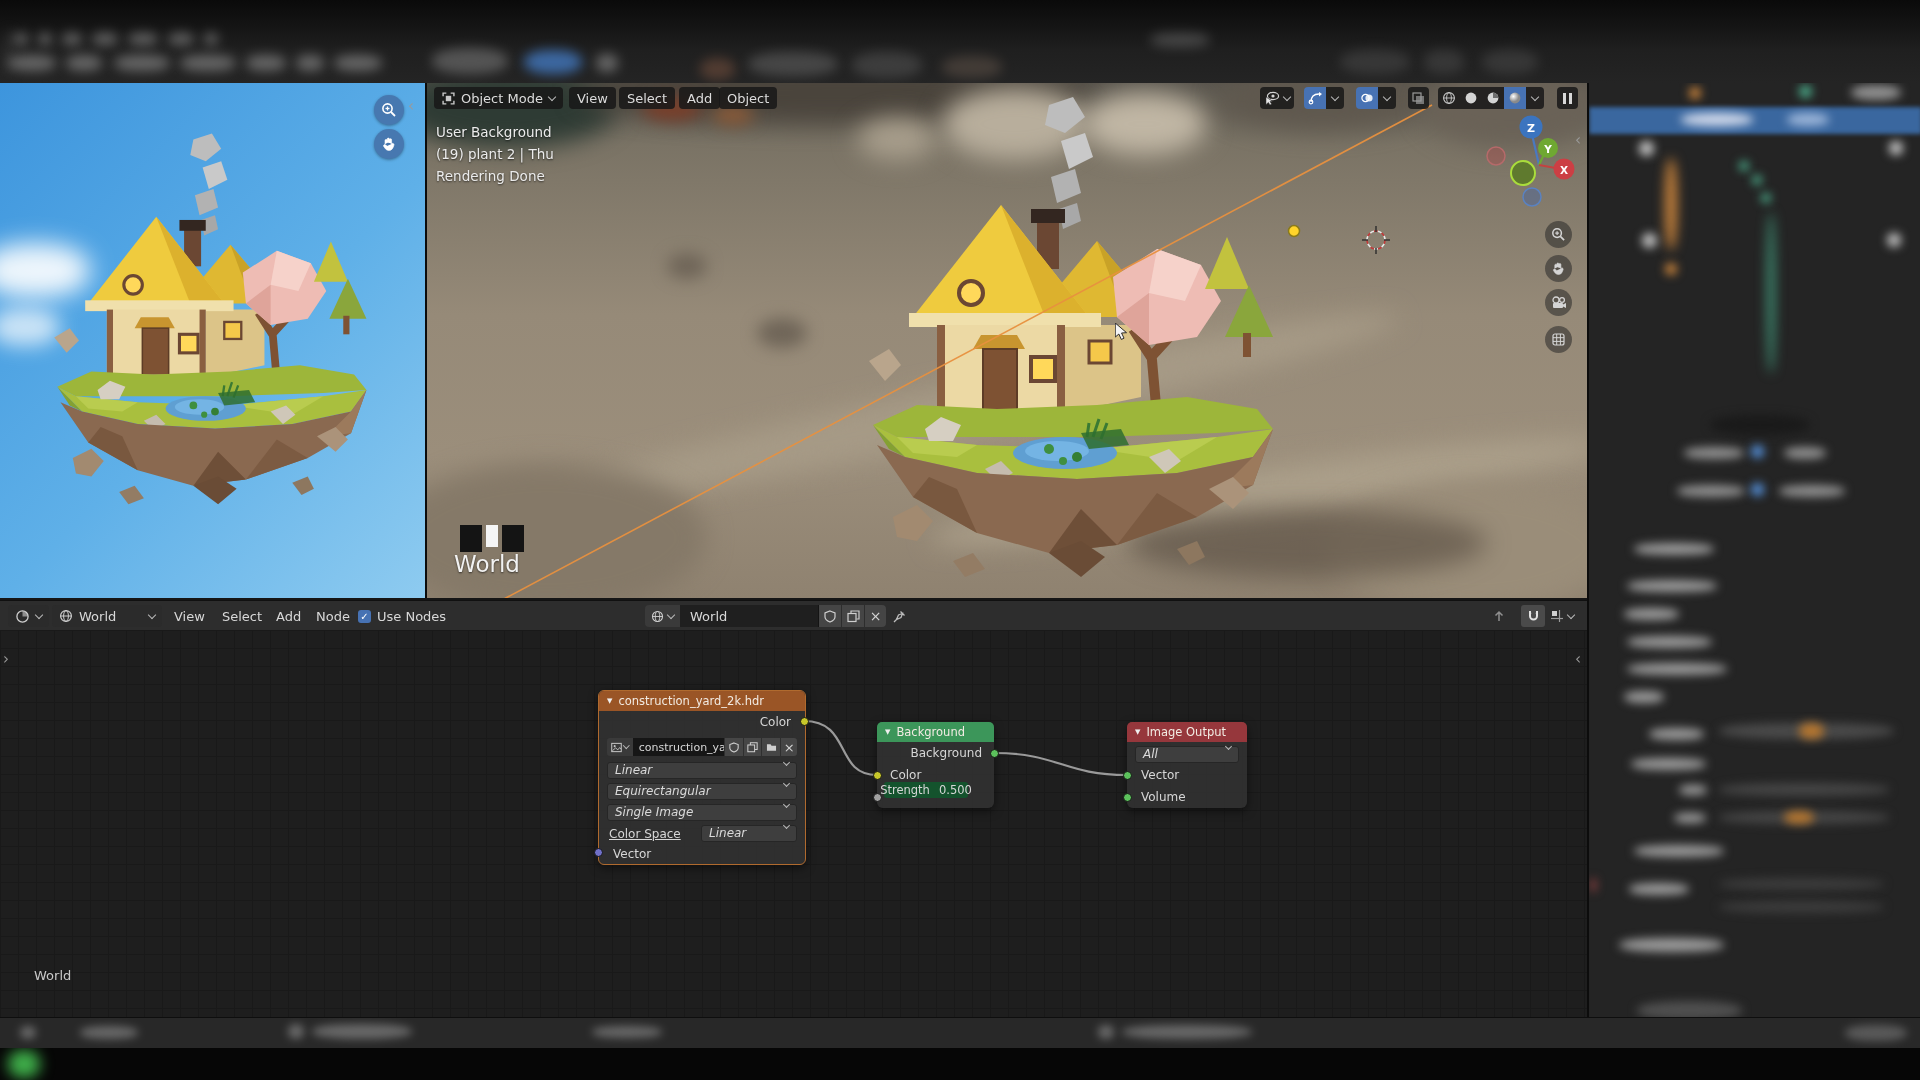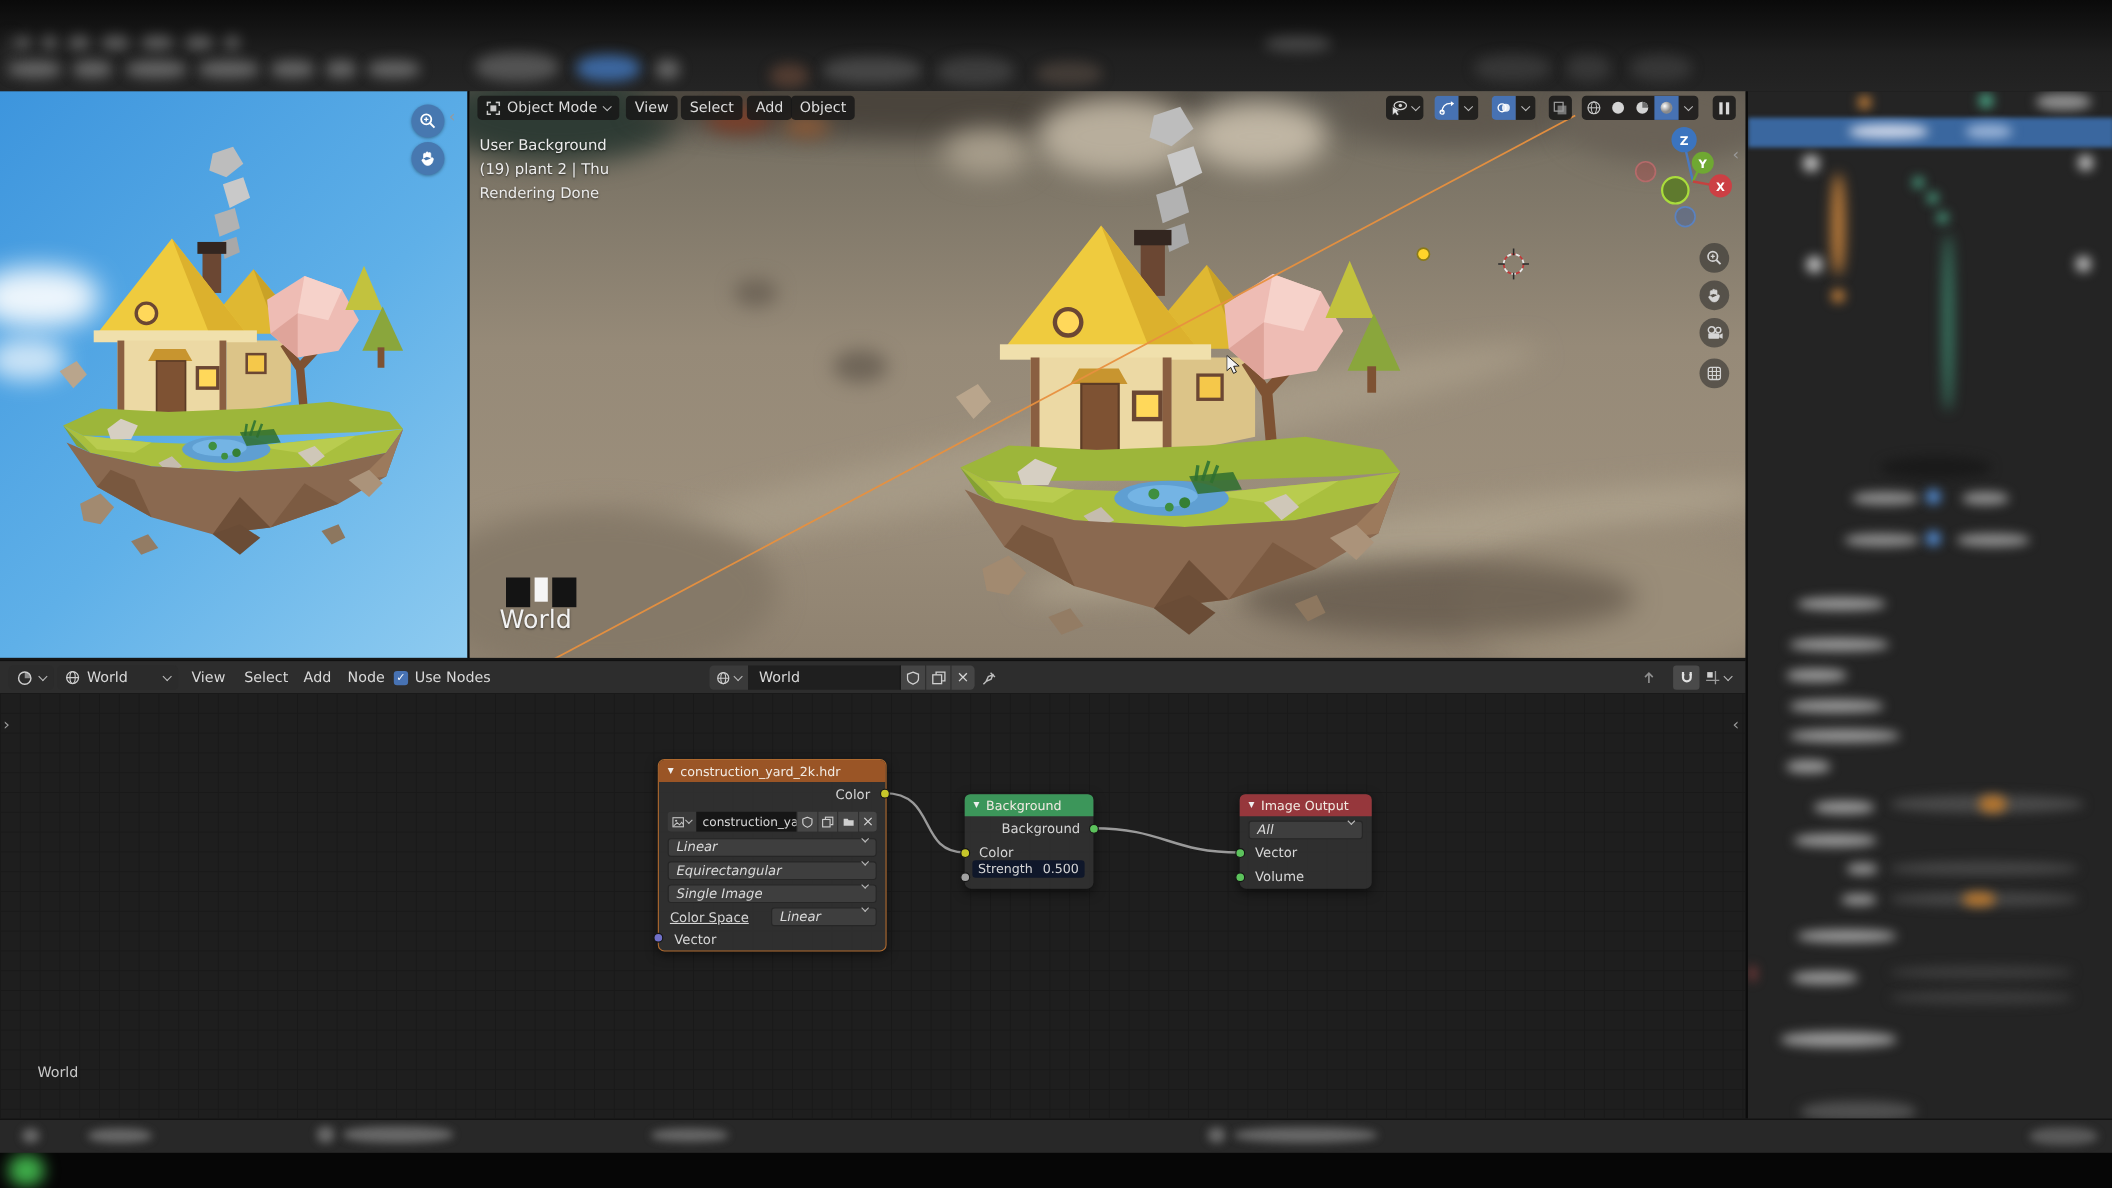--- a/index.html
+++ b/index.html
@@ -525,21 +525,21 @@
       <div class="abs" style="left:14px;top:156px;">Vector</div>
     </div>
 
     <div class="node" style="left:877px;top:92px;width:117px;height:86px;">
       <div class="node-header" style="background:#3c965a;">
         <span class="tri">▼</span>
         <span>Background</span>
       </div>
       <div class="abs" style="right:12px;top:24px;">Background</div>
       <div class="abs" style="left:13px;top:46px;">Color</div>
-      <div class="abs" style="left:7px;top:60px;width:102px;height:16px;background:#0f172a;border-radius:3px;display:flex;align-items:center;justify-content:center;gap:9px;font-size:11.5px;">
+      <div class="abs" style="left:7px;top:60px;width:84px;height:16px;background:#14532d;border-radius:3px;display:flex;align-items:center;justify-content:center;gap:9px;font-size:11.5px;">
         <span>Strength</span>
         <span>0.500</span>
       </div>
     </div>
 
     <div class="node" style="left:1127px;top:92px;width:120px;height:86px;">
       <div class="node-header" style="background:#96373c;">
         <span class="tri">▼</span>
         <span>Image Output</span>
       </div>

